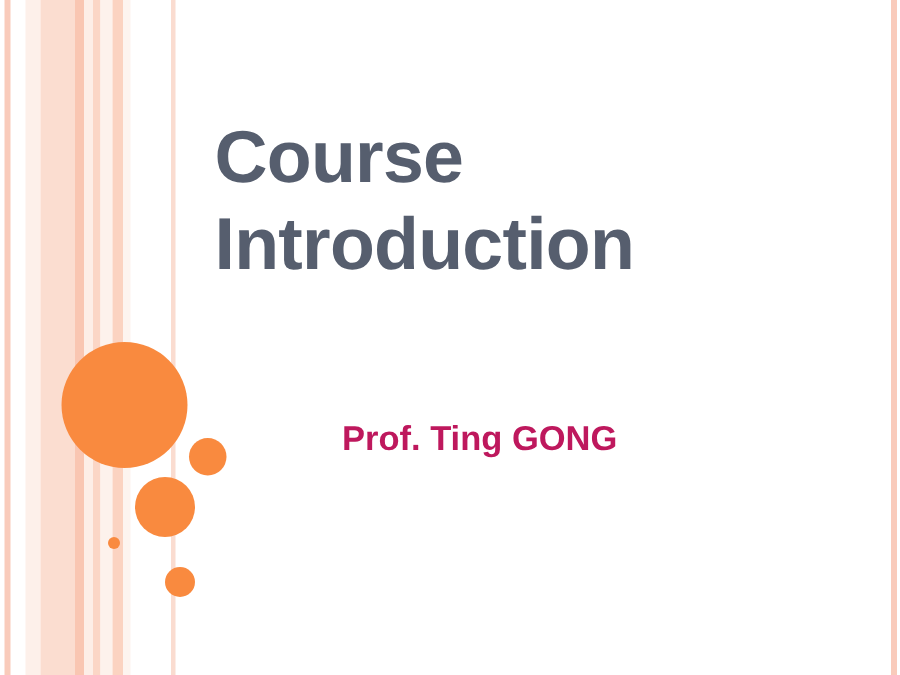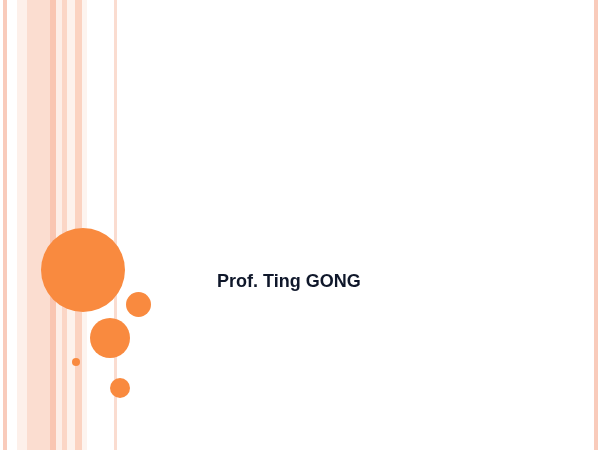--- a/index.html
+++ b/index.html
@@ -50,26 +50,26 @@
   }
 
   
   #subtitle-block {
     position: absolute;
     left: 213px;
     top: 262px;
     width: 360px;
   }
   .subtitle-line {
-    margin: 4px;
+    margin: 15px;
     font-family: "Liberation Sans", sans-serif;
     font-weight: bold;
-    font-size: 18px;
+    font-size: 23px;
     line-height: 31px;
-    color: #0f172a;
+    color: #be185d;
   }
 </style>
 </head>
 <body>
 
 <div id="slide">
 
   <div id="stripe-band">
       <div class="stripe" style="left: 3px; width: 4px; background: rgb(249, 203, 187);"></div>
       <div class="stripe" style="left: 17px; width: 10px; background: rgb(253, 240, 234);"></div>
@@ -85,18 +85,22 @@
     </div>
 
   <div id="circle-group">
       <div class="circle" style="left: 41px; top: 228px; width: 84px; height: 84px; background: rgb(249, 138, 63);"></div>
       <div class="circle" style="left: 126px; top: 292px; width: 25px; height: 25px; background: rgb(249, 138, 63);"></div>
       <div class="circle" style="left: 90px; top: 318px; width: 40px; height: 40px; background: rgb(249, 138, 63);"></div>
       <div class="circle" style="left: 72px; top: 358px; width: 8px; height: 8px; background: rgb(249, 138, 63);"></div>
       <div class="circle" style="left: 110px; top: 378px; width: 20px; height: 20px; background: rgb(249, 138, 63);"></div>
     </div>
 
+  <div id="title-block">
+    <h1 id="slide-title">Course
+Introduction</h1>
+  </div>
 
   <div id="subtitle-block">
     <p class="subtitle-line">Prof. Ting GONG</p>
   </div>
 
 </div>
 
 </body></html>

